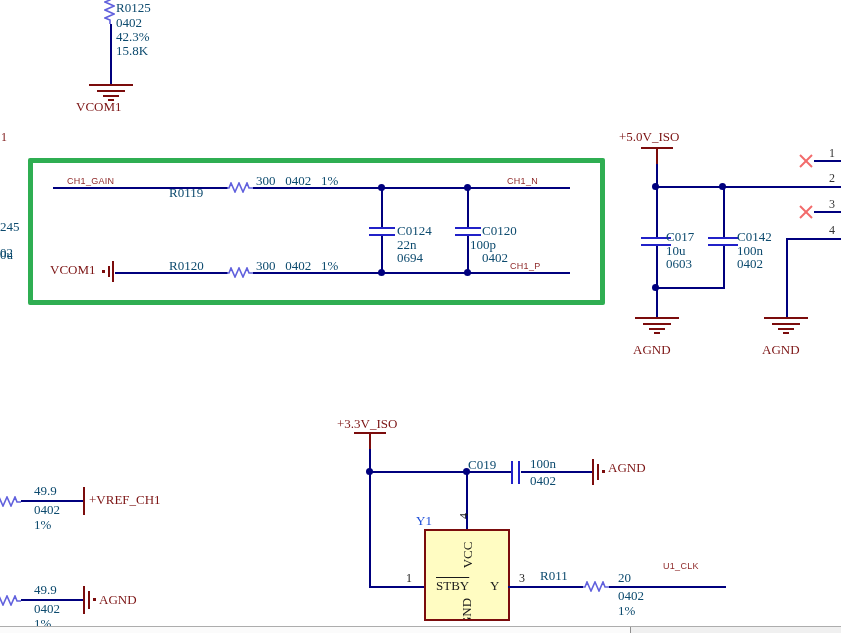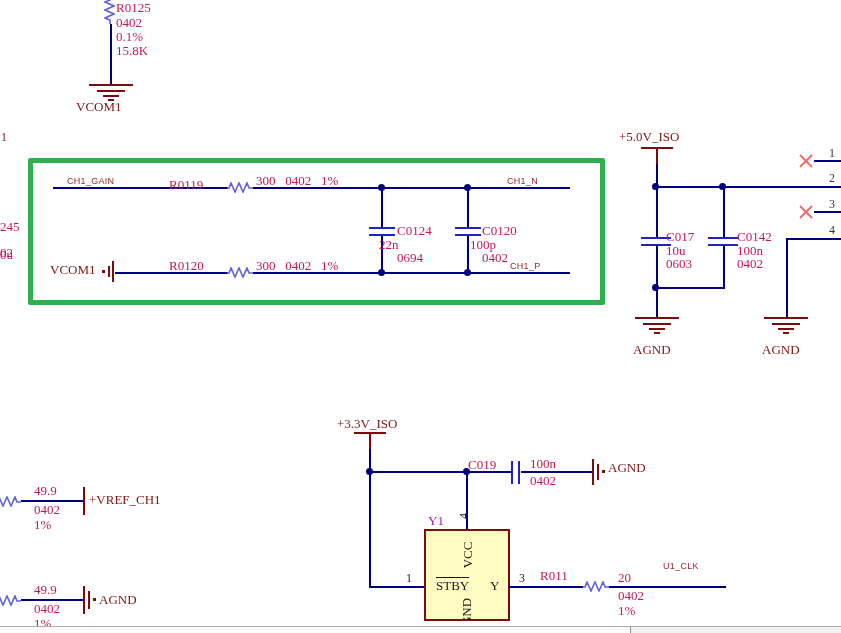--- a/index.html
+++ b/index.html
@@ -6,21 +6,21 @@
   #canvas{position:relative;width:841px;height:633px;background:#ffffff;overflow:hidden;
           font-family:"Liberation Serif",serif;}
   .abs{position:absolute;}
   
   .wh{position:absolute;height:2px;background:#00007e;}
   .wv{position:absolute;width:2px;background:#00007e;}
   
   .jct{position:absolute;width:7px;height:7px;border-radius:50%;background:#00007e;}
   
   .ts{position:absolute;font-family:"Liberation Serif",serif;font-size:13px;line-height:13px;
-      color:#be185d;white-space:pre;}
+      color:#0c4a6e;white-space:pre;}
   .tr{color:#7c1414;}
   .tn{position:absolute;font-family:"Liberation Sans",sans-serif;font-size:9px;line-height:9px;
       color:#8f2a2a;letter-spacing:.3px;white-space:pre;}
   .tp{position:absolute;font-family:"Liberation Serif",serif;font-size:12px;line-height:12px;
       color:#333;white-space:pre;}
   .tb{color:#1a1a1a;}
   .ov{text-decoration:overline;}
   .rot{transform:translate(-50%,-50%) rotate(-90deg);white-space:nowrap;}
   
   .bar{position:absolute;background:#7b0c0c;}
@@ -58,21 +58,21 @@
     </defs>
   </svg>
 
   
   <svg class="abs" style="left:104px;top:-2px" width="11" height="26">
       <use href="#rzv"></use>
     </svg>
   <div class="wv" style="left:110px;top:24px;height:60px"></div>
   <span class="ts" style="left:116px;top:1px">R0125</span>
   <span class="ts" style="left:116px;top:16px">0402</span>
-  <span class="ts" style="left:116px;top:30px">0.1%</span>
+  <span class="ts" style="left:116px;top:30px">42.3%</span>
   <span class="ts" style="left:116px;top:44px">15.8K</span>
   <div class="abs" style="left:89px;top:84px;width:44px;height:20px">
     <div class="gl" style="left:0;top:0;width:44px"></div>
     <div class="gl" style="left:8px;top:6px;width:28px"></div>
     <div class="gl" style="left:14px;top:11px;width:16px"></div>
     <div class="gl" style="left:19px;top:15px;width:6px"></div>
   </div>
   <span class="ts tr" style="left:76px;top:100px">VCOM1</span>
 
   
@@ -81,21 +81,21 @@
   <span class="ts" style="left:0;top:248px">0u</span>
   <span class="ts" style="left:0;top:246px">02</span>
 
   
   <div id="hlbox"></div>
 
   
   
   <span class="tn" style="left:67px;top:177px">CH1_GAIN</span>
   <div class="wh" style="left:53px;top:187px;width:175px"></div>
-  <span class="ts" style="left:169px;top:178px">R0119</span>
+  <span class="ts" style="left:169px;top:186px">R0119</span>
   <svg class="abs" style="left:227px;top:182px" width="26" height="11">
       <use href="#rzh"></use>
     </svg>
   <div class="wh" style="left:253px;top:187px;width:317px"></div>
   <span class="ts" style="left:256px;top:174px">300   0402   1%</span>
   <span class="tn" style="left:507px;top:177px">CH1_N</span>
   <div class="jct" style="left:378px;top:184px"></div>
   <div class="jct" style="left:464px;top:184px"></div>
 
   
@@ -117,21 +117,21 @@
   <div class="jct" style="left:464px;top:269px"></div>
 
   
   <div class="wv" style="left:381px;top:189px;height:39px"></div>
   <div class="abs" style="left:369px;top:227px;width:26px;height:9px">
     <div class="cpl" style="left:0;top:0;width:26px;height:2px"></div>
     <div class="cpl" style="left:0;top:7px;width:26px;height:2px"></div>
   </div>
   <div class="wv" style="left:381px;top:236px;height:36px"></div>
   <span class="ts" style="left:397px;top:224px">C0124</span>
-  <span class="ts" style="left:379px;top:238px">22n</span>
+  <span class="ts" style="left:397px;top:238px">22n</span>
   <span class="ts" style="left:397px;top:251px">0694</span>
 
   
   <div class="wv" style="left:467px;top:189px;height:39px"></div>
   <div class="abs" style="left:455px;top:227px;width:26px;height:9px">
     <div class="cpl" style="left:0;top:0;width:26px;height:2px"></div>
     <div class="cpl" style="left:0;top:7px;width:26px;height:2px"></div>
   </div>
   <div class="wv" style="left:467px;top:236px;height:36px"></div>
   <span class="ts" style="left:482px;top:224px">C0120</span>
@@ -257,21 +257,21 @@
   <div class="abs" style="left:592px;top:459px;width:14px;height:26px">
     <div class="bar" style="left:0;top:0;width:2px;height:26px"></div>
     <div class="bar" style="left:5px;top:5px;width:2px;height:16px"></div>
     <div class="bar" style="left:10px;top:11px;width:3px;height:3px"></div>
   </div>
   <span class="ts tr" style="left:608px;top:461px">AGND</span>
 
   
   <div class="wv" style="left:466px;top:473px;height:56px"></div>
   <span class="tp tb abs" style="left: 461px; top: 510px; transform: rotate(-90deg); transform-origin: center center;">4</span>
-  <span class="ts" style="left:428px;top:514px;color:#a21caf">Y1</span>
+  <span class="ts" style="left:416px;top:514px;color:#1d4ed8">Y1</span>
   <div id="y1box">
     <span class="ts tb rot" style="left:41px;top:24px">VCC</span>
     <span class="ts tb ov" style="position:absolute;left:10px;top:48px">STBY</span>
     <span class="ts tb" style="position:absolute;left:64px;top:48px">Y</span>
     <span class="ts tb rot" style="left:40px;top:81px">GND</span>
   </div>
   <div class="wh" style="left:369px;top:586px;width:55px"></div>
   <span class="tp tb" style="left:406px;top:572px">1</span>
   <div class="wh" style="left:508px;top:586px;width:75px"></div>
   <span class="tp tb" style="left:519px;top:572px">3</span>

